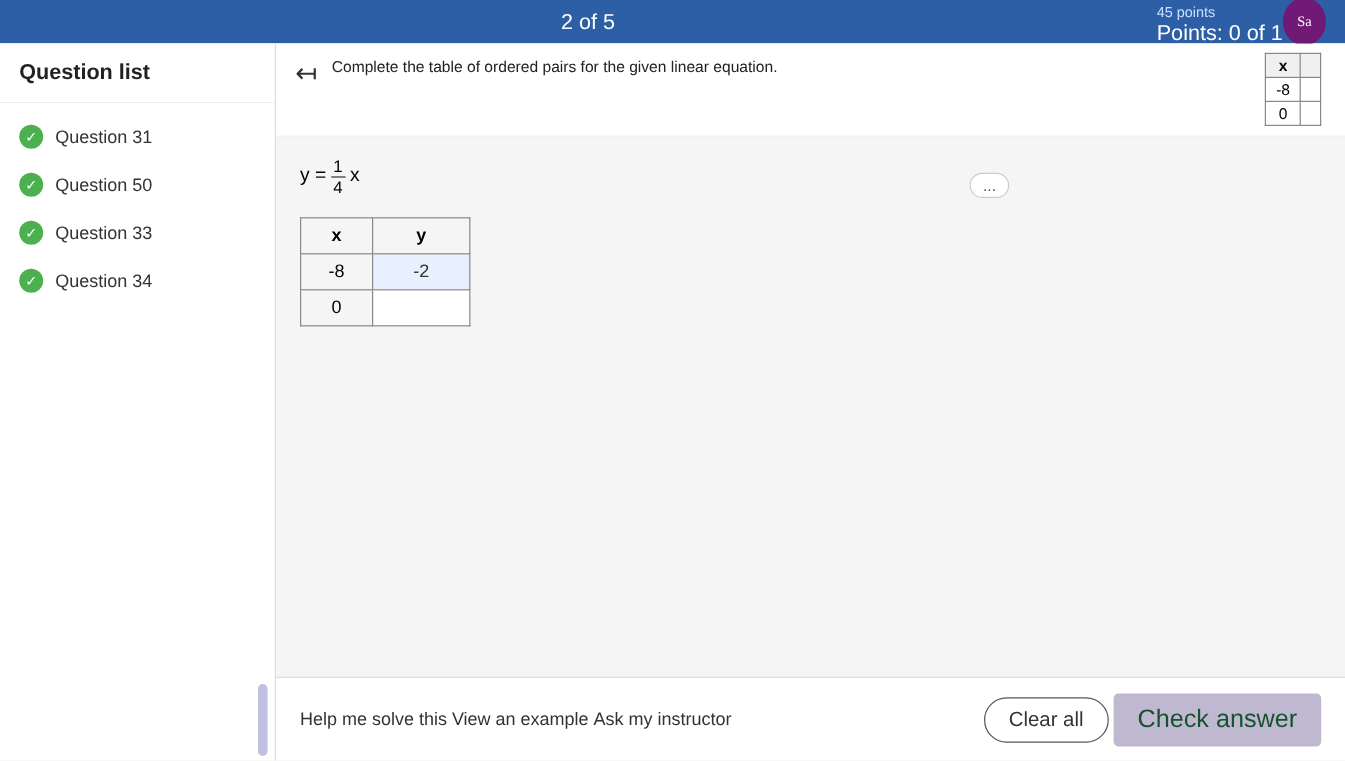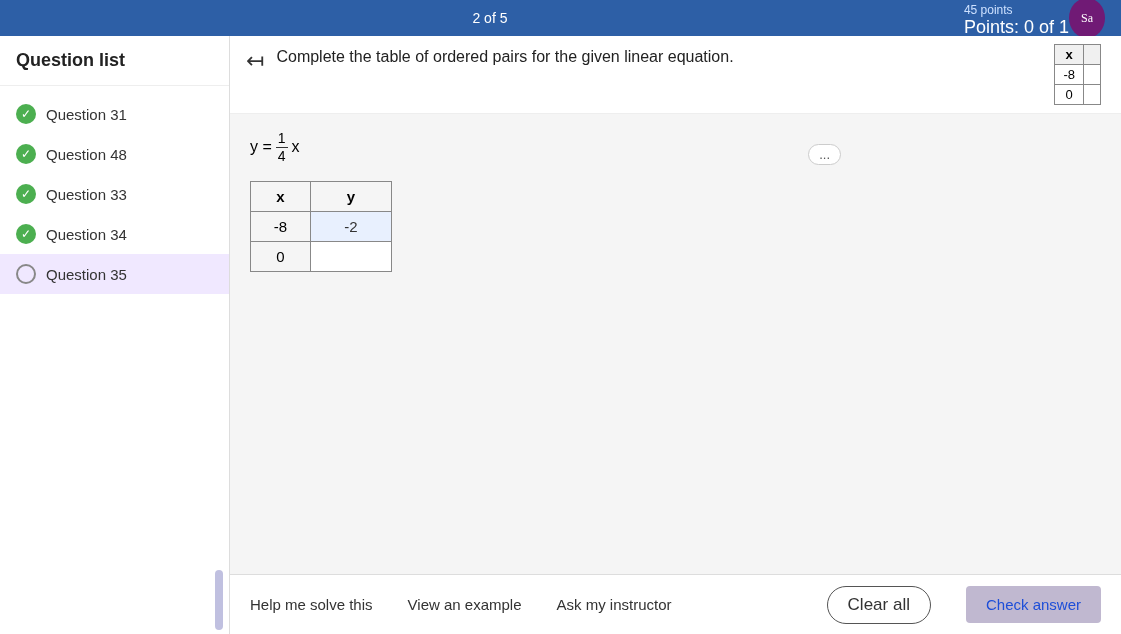--- a/index.html
+++ b/index.html
@@ -18,21 +18,21 @@
       background: #2d5fa6;
       height: 36px;
       display: flex;
       align-items: center;
       justify-content: space-between;
       padding: 0 16px;
       flex-shrink: 0;
     }
     .top-bar-center {
       color: white;
-      font-size: 14px;
+      font-size: 18px;
     }
     .points-area {
       display: flex;
       align-items: flex-end;
       gap: 0;
     }
     .points-text {
       color: white;
       font-size: 18px;
     }
@@ -149,21 +149,21 @@
     .back-btn {
       background: none;
       border: none;
       font-size: 22px;
       cursor: pointer;
       color: #333;
       padding: 0 4px;
       flex-shrink: 0;
     }
     .question-instruction {
-      font-size: 16px;
+      font-size: 13px;
       color: #222;
       flex: 1;
     }
 
     
     .mini-table {
       border-collapse: collapse;
       font-size: 13px;
       flex-shrink: 0;
       margin-top: -4px;
@@ -244,27 +244,27 @@
       border: 1px solid #ccc;
       border-radius: 12px;
       padding: 2px 10px;
       cursor: pointer;
       font-size: 13px;
       color: #555;
     }
 
     
     .bottom-bar {
-      height: 60px;
+      height: 70px;
       background: #fff;
       border-top: 1px solid #ddd;
       display: flex;
       align-items: center;
       padding: 0 20px;
-      gap: 35px;
+      gap: 4px;
       flex-shrink: 0;
     }
     .bottom-link {
       font-size: 15px;
       color: #333;
       cursor: pointer;
       background: none;
       border: none;
       text-decoration: none;
     }
@@ -278,22 +278,22 @@
       background: white;
       font-size: 17px;
       cursor: pointer;
       color: #333;
     }
     .check-answer-btn {
       background: #c0b8d0;
       border: none;
       border-radius: 4px;
       padding: 10px 20px;
-      font-size: 15px;
-      color: #1d4ed8;
+      font-size: 21px;
+      color: #14532d;
       cursor: pointer;
     }
 
     .equation-line {
       display: flex;
       align-items: center;
       gap: 2px;
       font-size: 16px;
       margin-bottom: 16px;
     }
@@ -321,37 +321,33 @@
     <div class="sidebar-header">Question list</div>
     <div class="sidebar-list">
 
       <div class="sidebar-item">
         <div class="check-icon">✓</div>
         <span>Question 31</span>
       </div>
 
       <div class="sidebar-item">
         <div class="check-icon">✓</div>
-        <span>Question 48</span>
+        <span>Question 50</span>
       </div>
 
       <div class="sidebar-item">
         <div class="check-icon">✓</div>
         <span>Question 33</span>
       </div>
 
       <div class="sidebar-item">
         <div class="check-icon">✓</div>
         <span>Question 34</span>
       </div>
 
-      <div class="sidebar-item active">
-        <div class="circle-icon"></div>
-        <span>Question 35</span>
-      </div>
 
     </div>
     <div class="sidebar-bottom">
       <div class="sidebar-scroll-indicator"></div>
     </div>
   </div>
 
   <div class="content-area">
 
     <div class="question-header">

